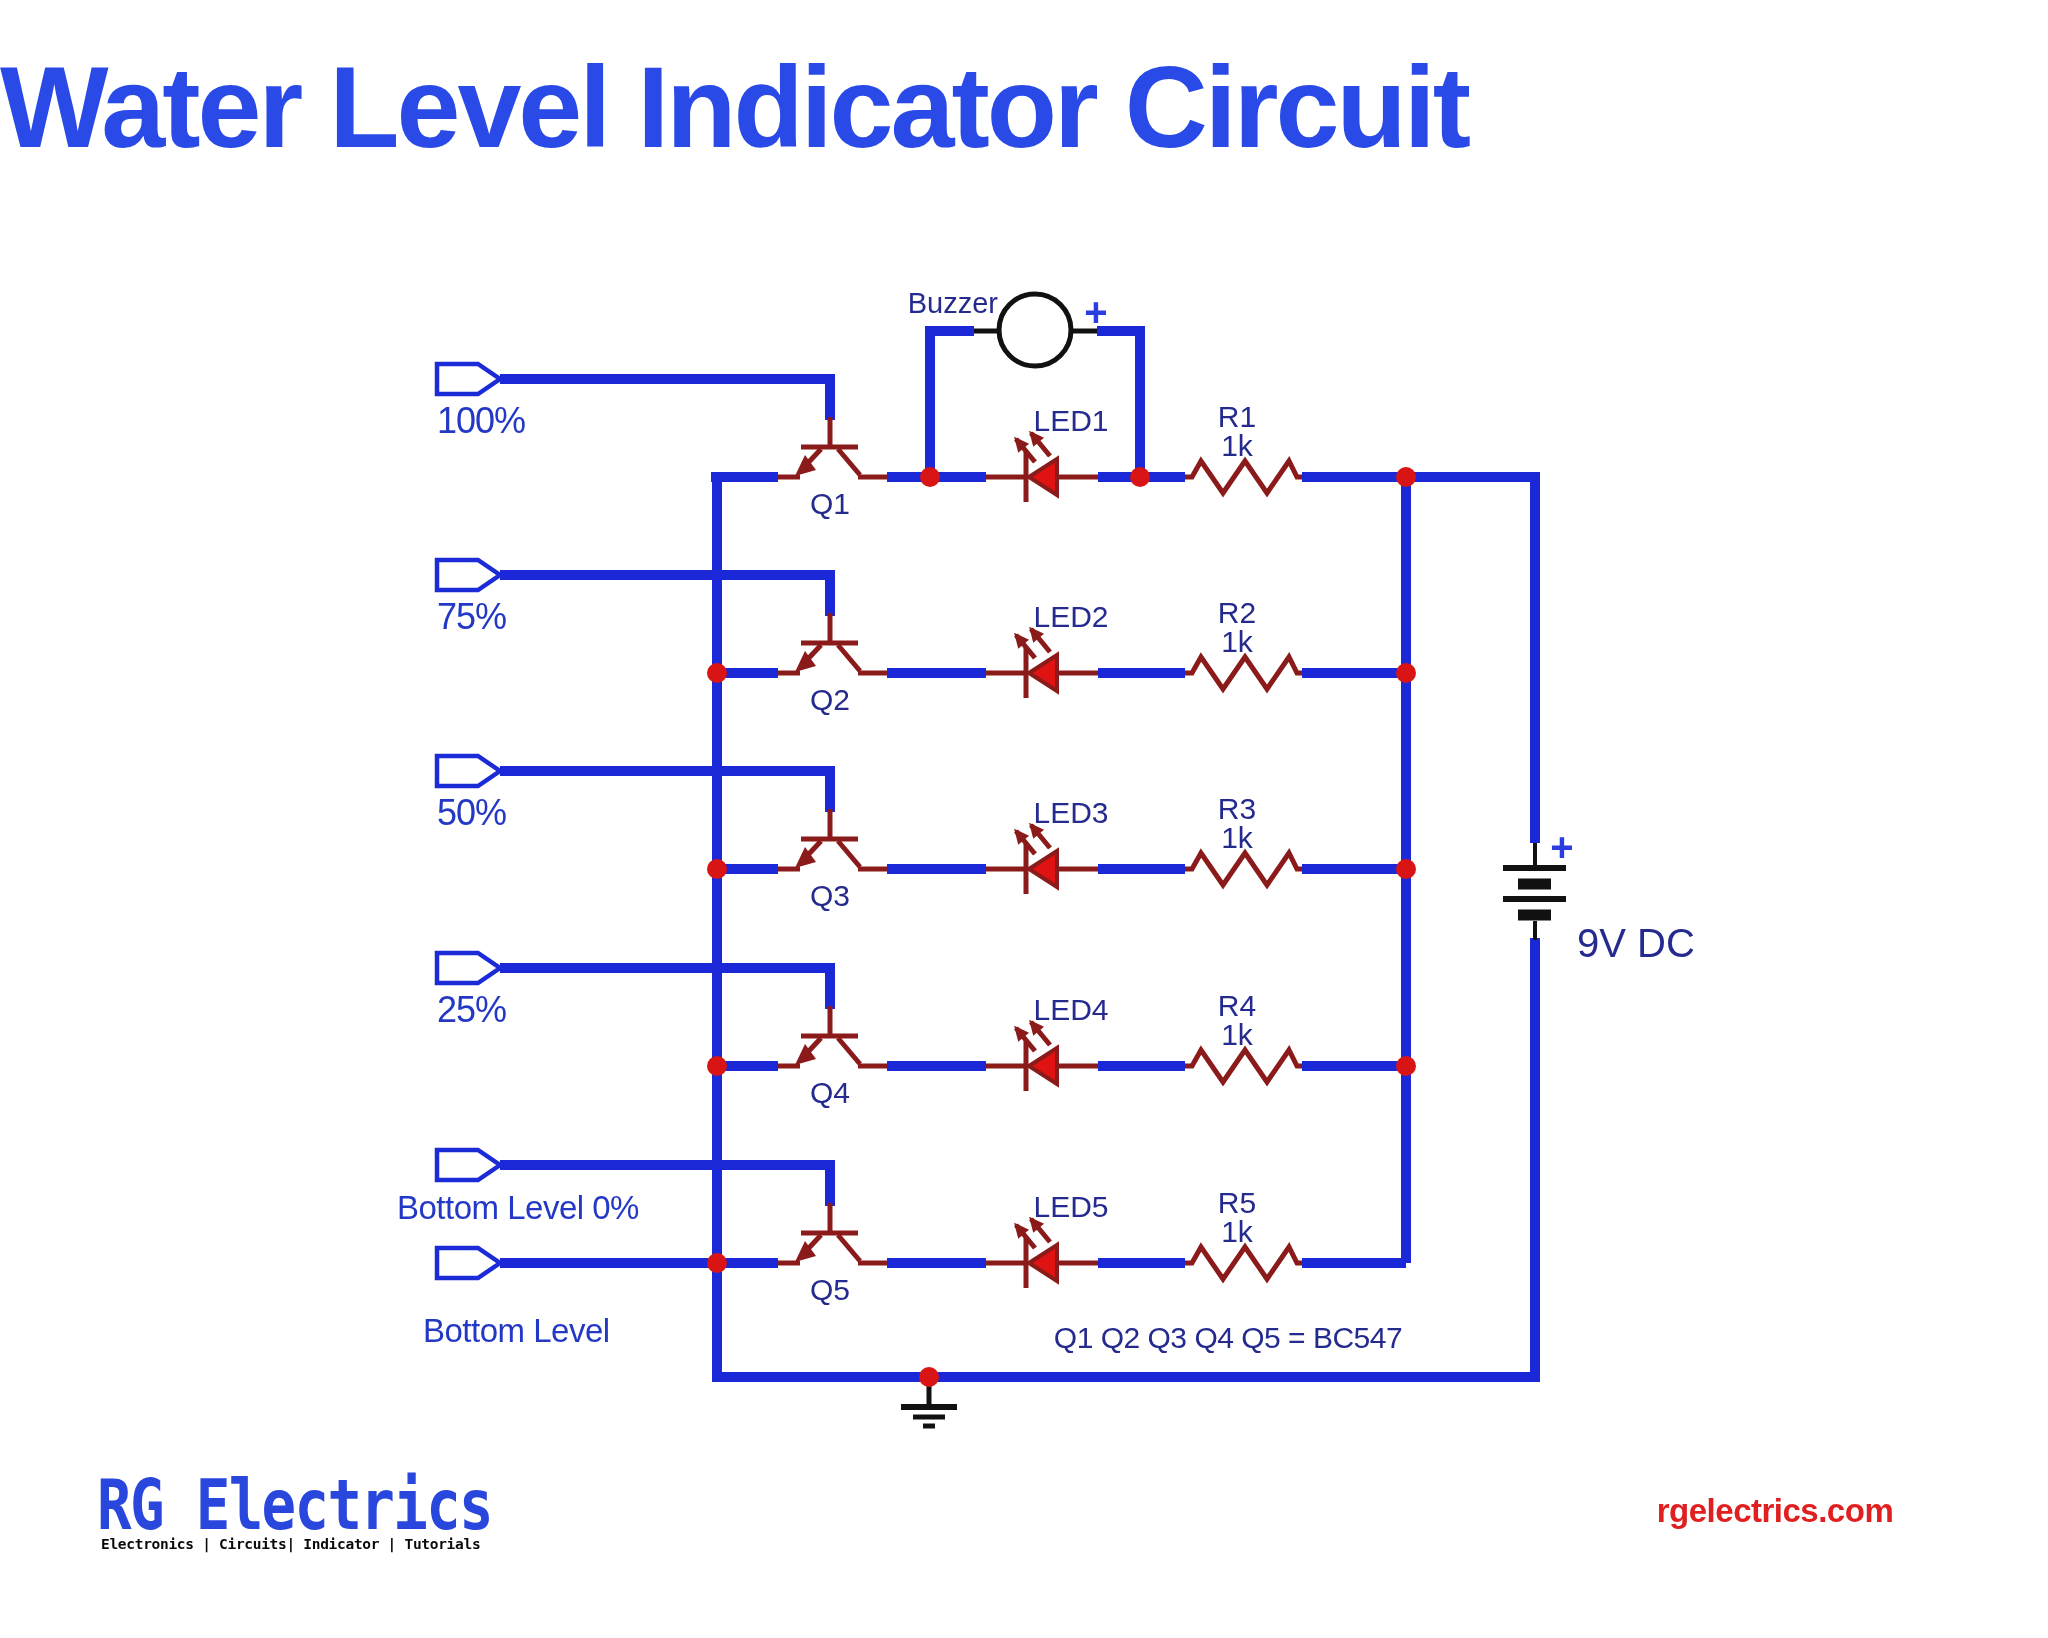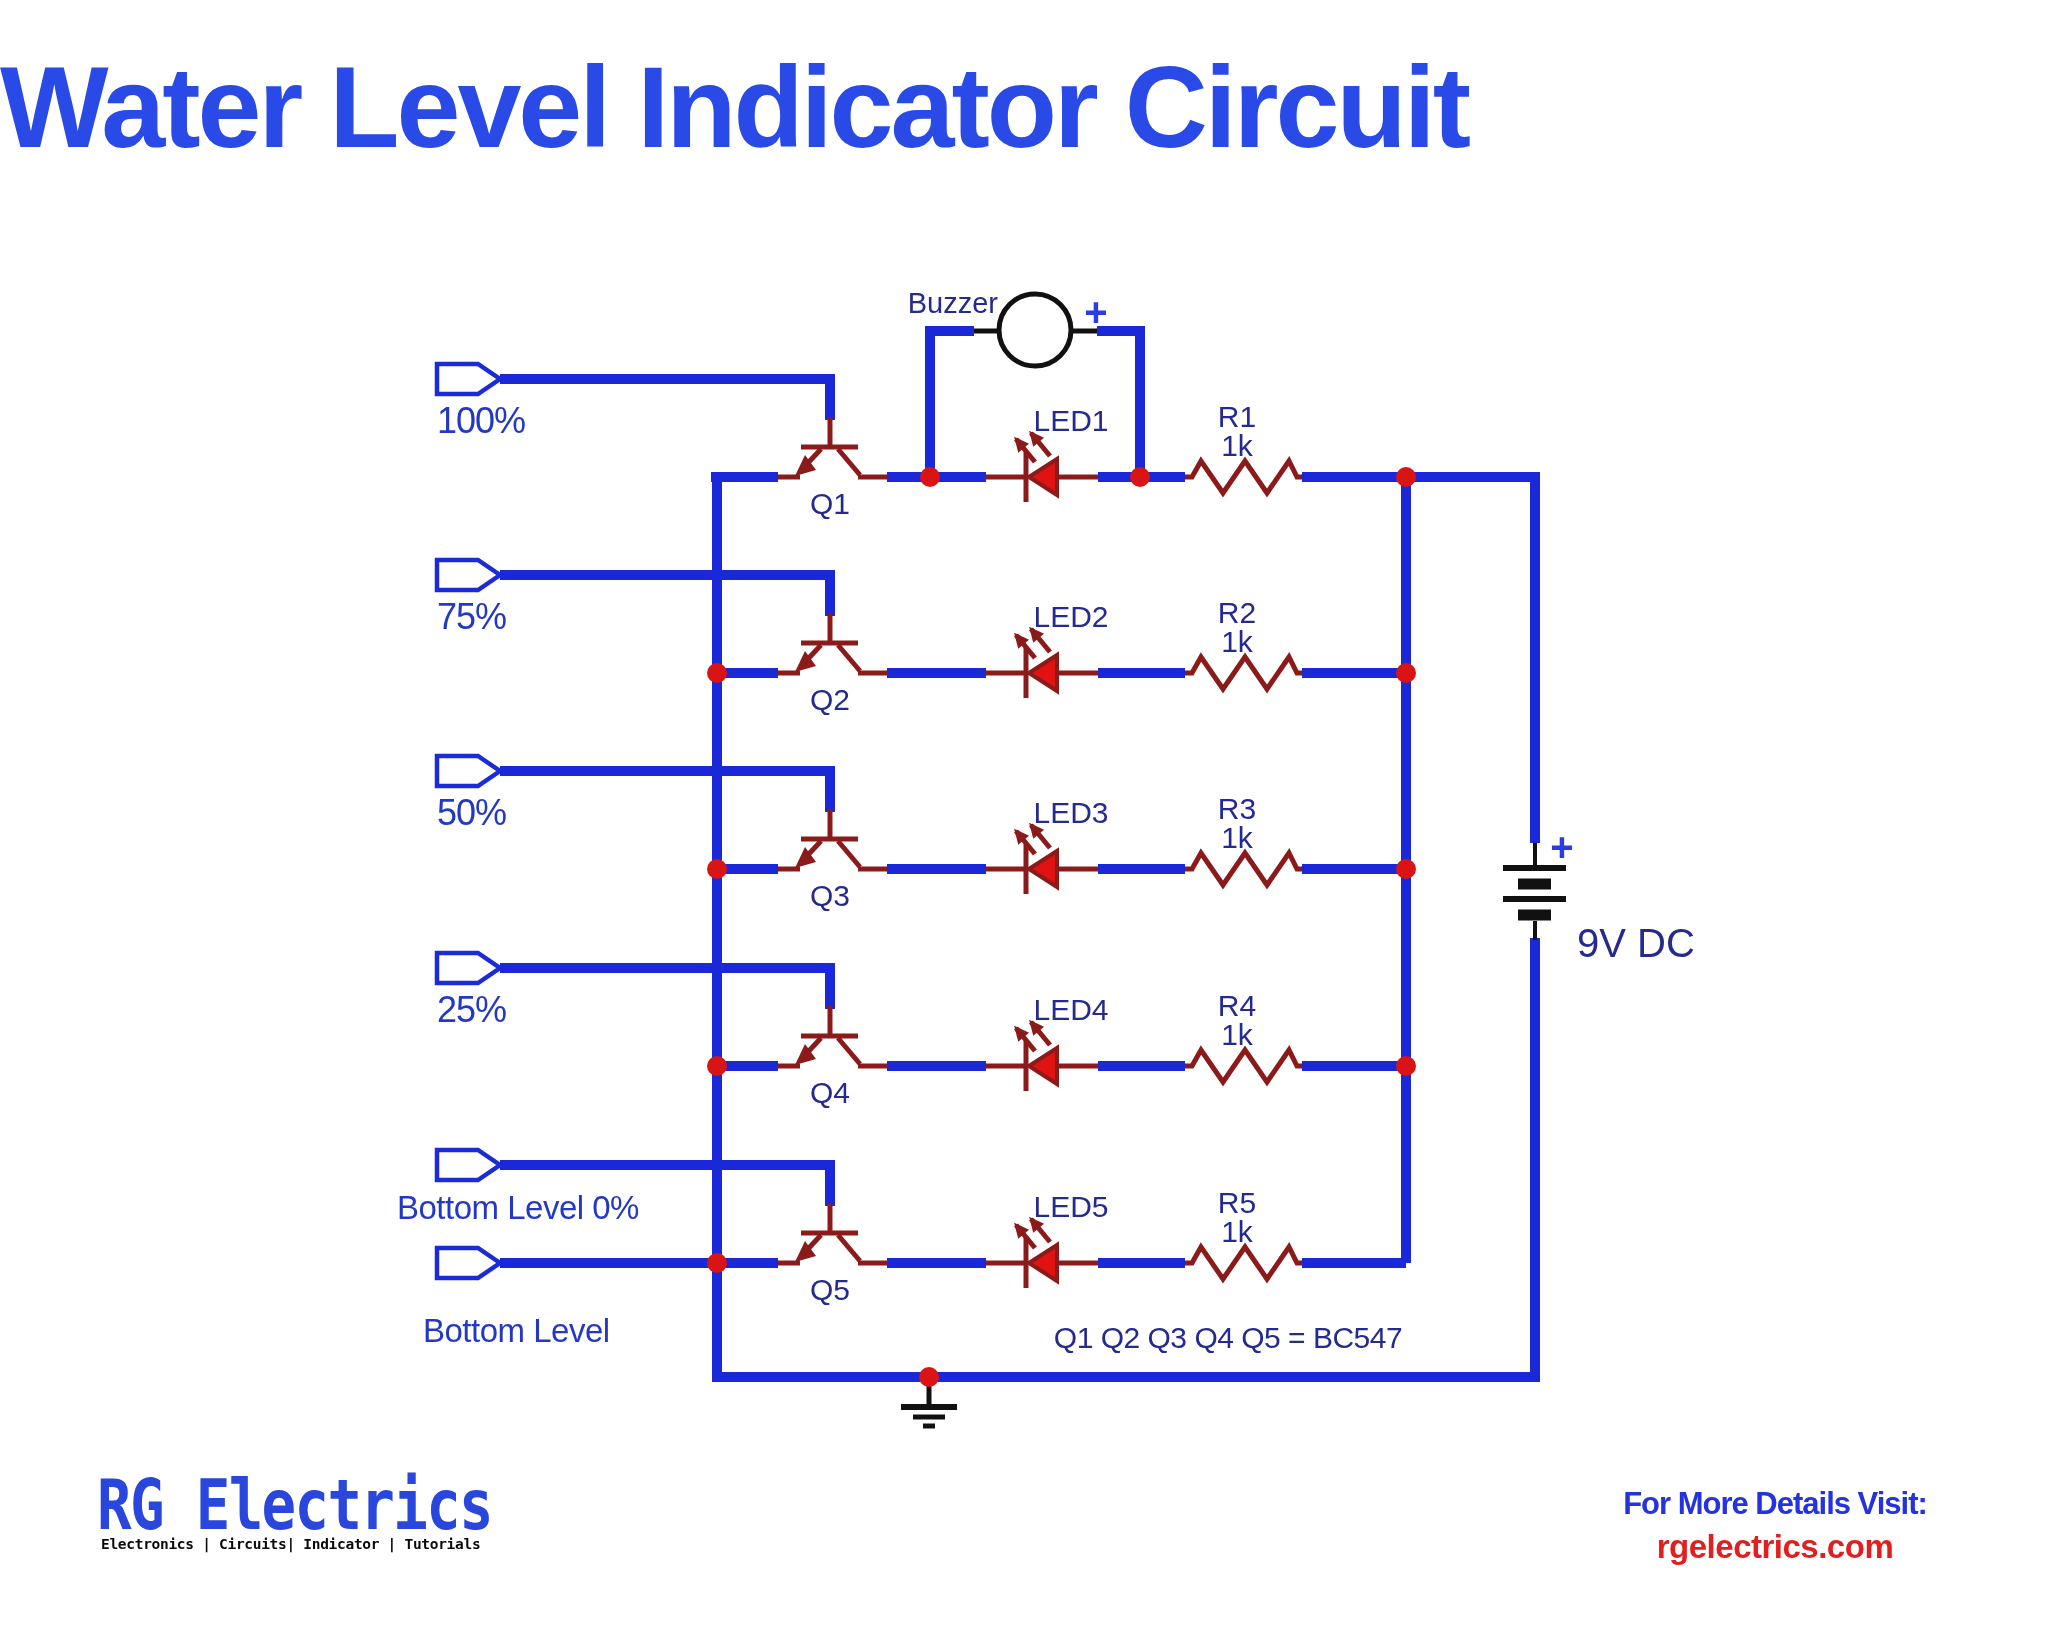--- a/index.html
+++ b/index.html
@@ -158,15 +158,14 @@
   <text class="plus" x="1562" y="861" text-anchor="middle">+</text>
   <text class="battery-lbl" x="1577" y="957">9V DC</text>
 
   <text class="note-lbl" x="1228" y="1348" text-anchor="middle">Q1 Q2 Q3 Q4 Q5 = BC547</text>
 </svg>
 
 <div class="brand">RG Electrics</div>
 <div class="brand-tagline">Electronics | Circuits| Indicator | Tutorials</div>
 
 <div class="footer">
-  <div class="footer-visit">For More Details Visit:</div>
   <div class="footer-site">rgelectrics.com</div>
 </div>
 
 </body></html>

